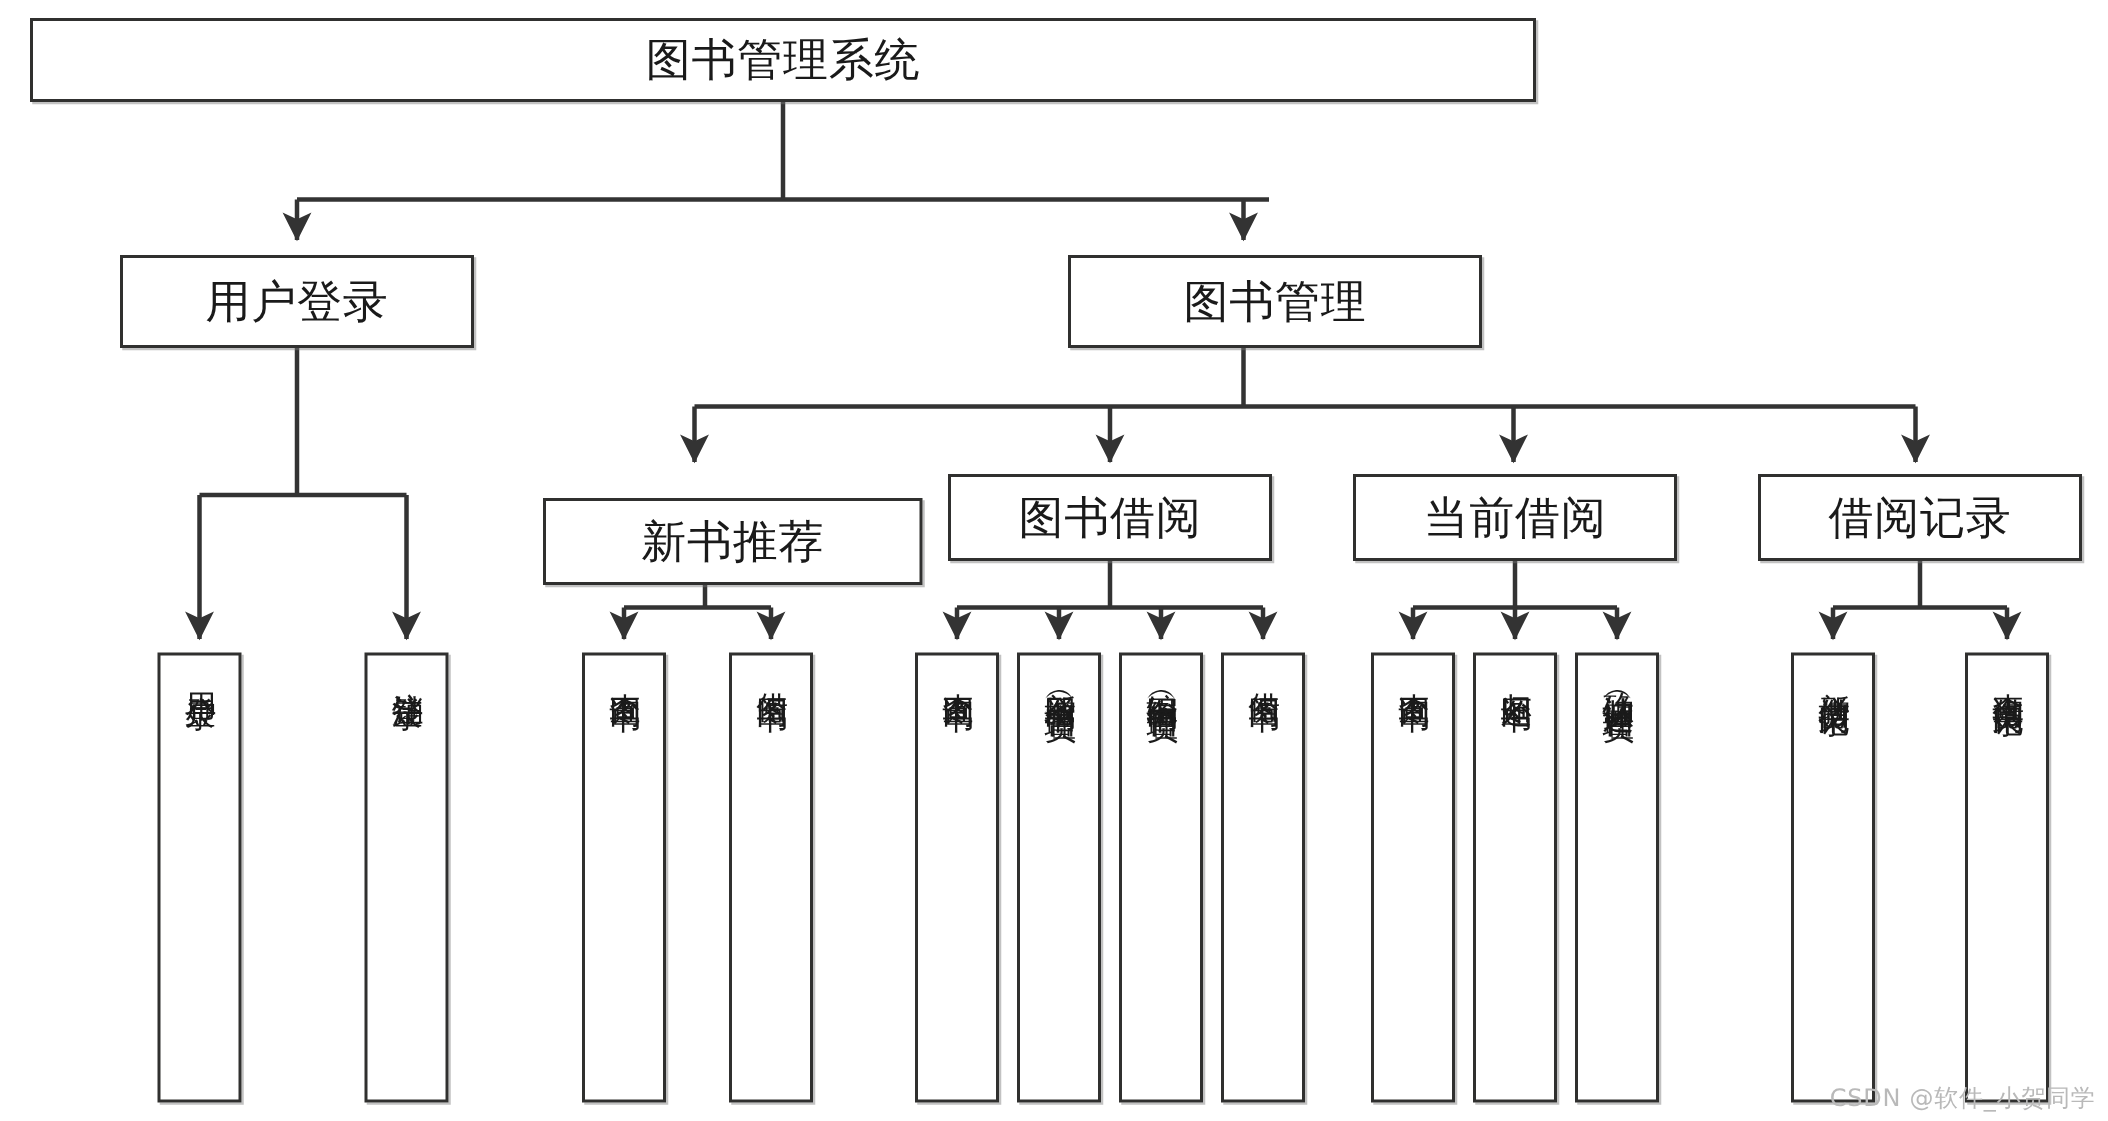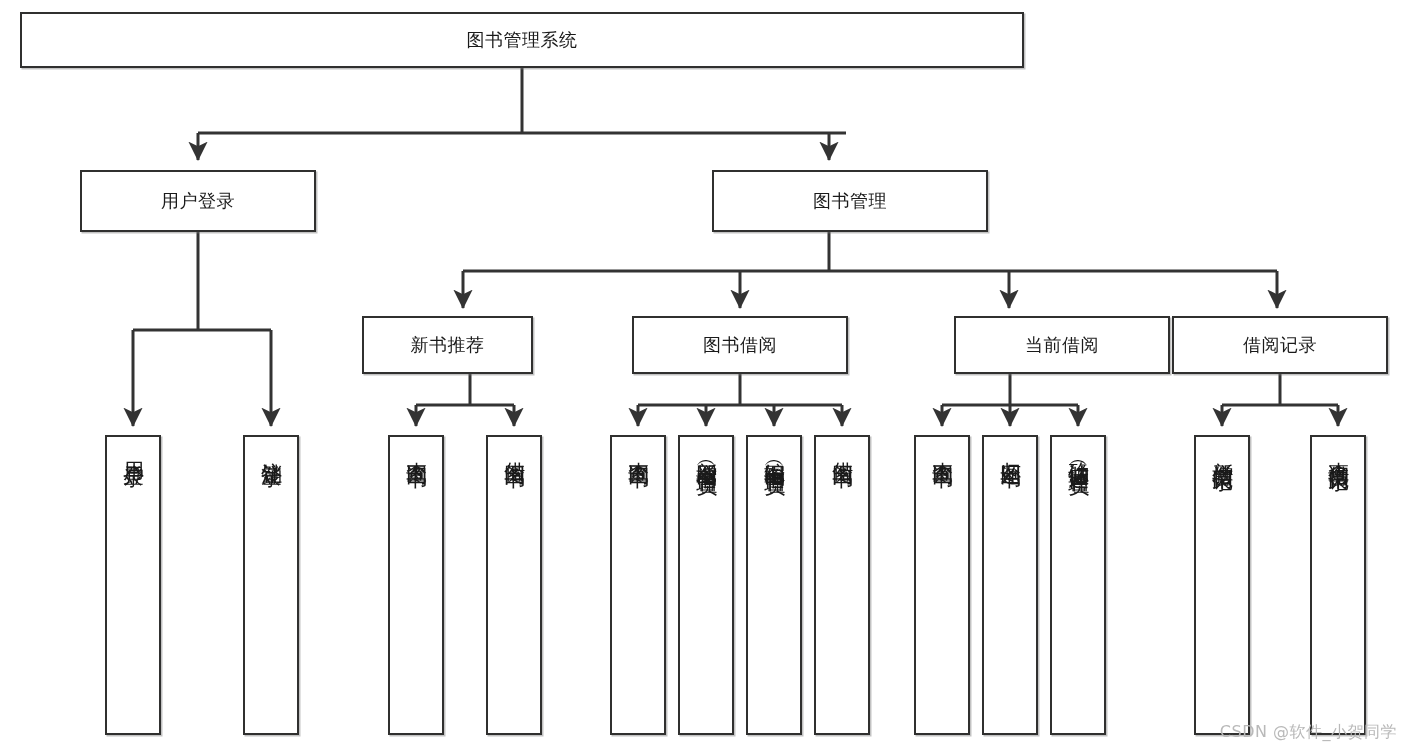--- a/index.html
+++ b/index.html
@@ -36,21 +36,21 @@
     align-items: center;
     justify-content: center;
     box-shadow: 1.5px 1.5px 0 rgba(120,120,120,0.45);
   }
   .node-label {
     color: #1a1a1a;
     letter-spacing: 0.5px;
     white-space: nowrap;
   }
   .node.horizontal .node-label {
-    font-size: 18px;
+    font-size: 30px;
     line-height: 1.1;
   }
   .node.vertical {
     align-items: flex-start;
     padding-top: 8px;
   }
   .node.vertical .node-label {
     writing-mode: vertical-rl;
     text-orientation: upright;
     font-size: 21px;
@@ -133,27 +133,27 @@
     <span class="node-label">图书管理系统</span>
   </div>
 
   <div class="node horizontal" style="left:80px; top:170px; width:236px; height:62px;">
     <span class="node-label">用户登录</span>
   </div>
   <div class="node horizontal" style="left:712px; top:170px; width:276px; height:62px;">
     <span class="node-label">图书管理</span>
   </div>
 
-  <div class="node horizontal" style="left:362px; top:316px; width:171px; height:58px;text-align:right;">
+  <div class="node horizontal" style="left:362px; top:332px; width:253px; height:58px;text-align:right;">
     <span class="node-label">新书推荐</span>
   </div>
   <div class="node horizontal" style="left:632px; top:316px; width:216px; height:58px;align-items:center;">
     <span class="node-label">图书借阅</span>
   </div>
-  <div class="node horizontal" style="left:954px; top:316px; width:216px; height:58px;">
+  <div class="node horizontal" style="left:902px; top:316px; width:216px; height:58px;">
     <span class="node-label">当前借阅</span>
   </div>
   <div class="node horizontal" style="left:1172px; top:316px; width:216px; height:58px;">
     <span class="node-label">借阅记录</span>
   </div>
 
   <div class="node vertical" style="left:105px; top:435px; width:56px; height:300px;">
     <span class="node-label">用户登录</span>
   </div>
   <div class="node vertical" style="left:243px; top:435px; width:56px; height:300px;">

